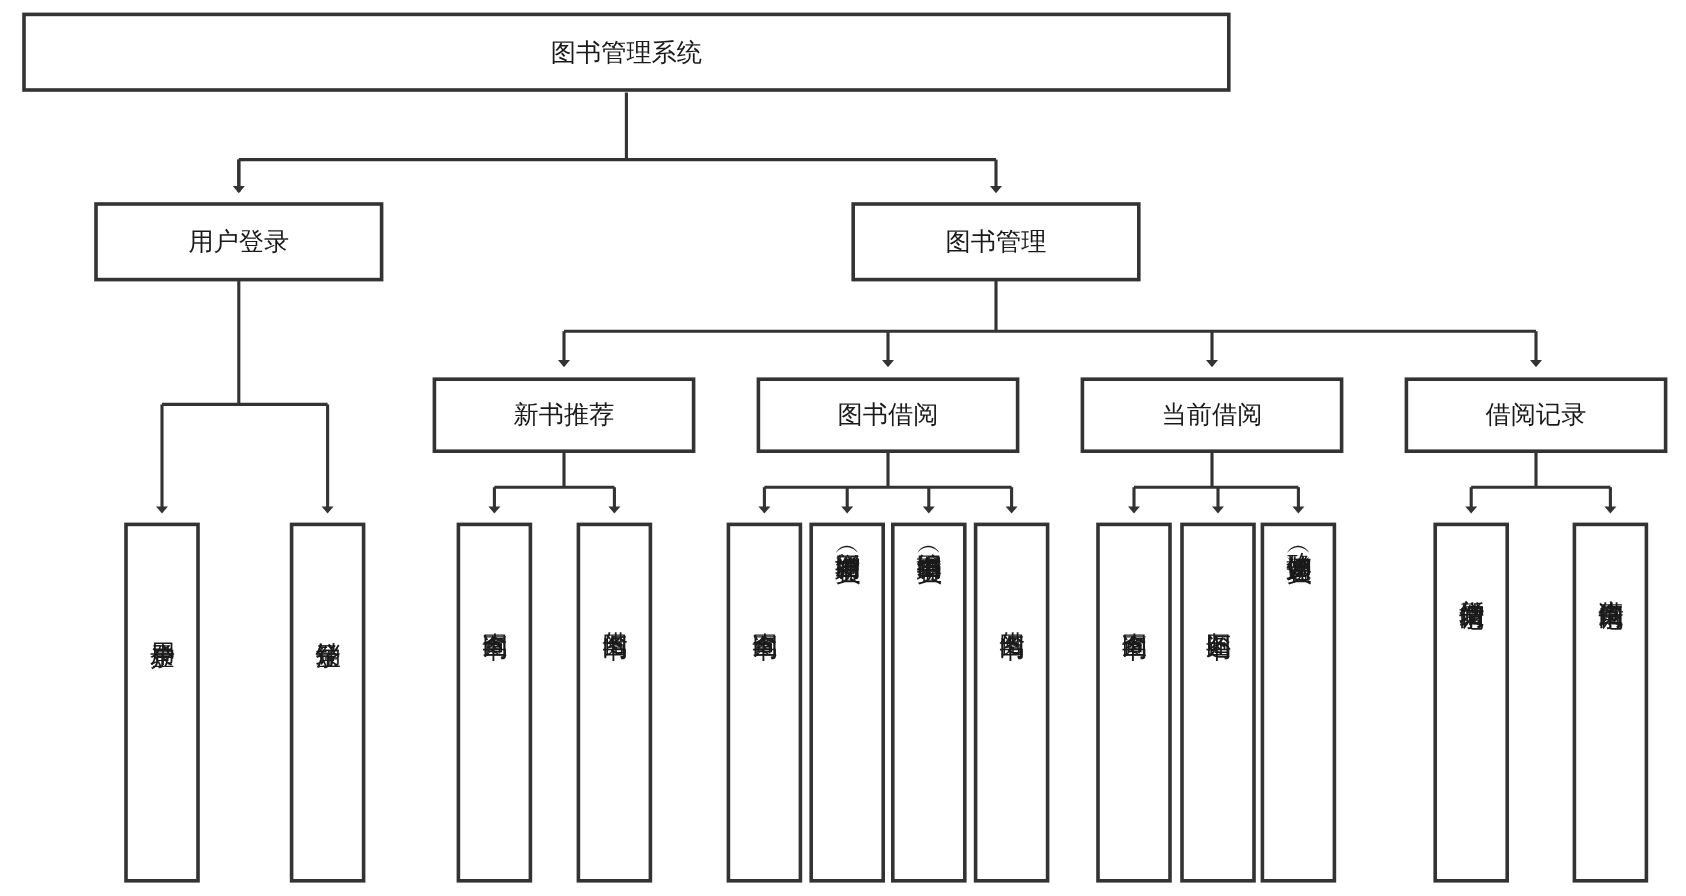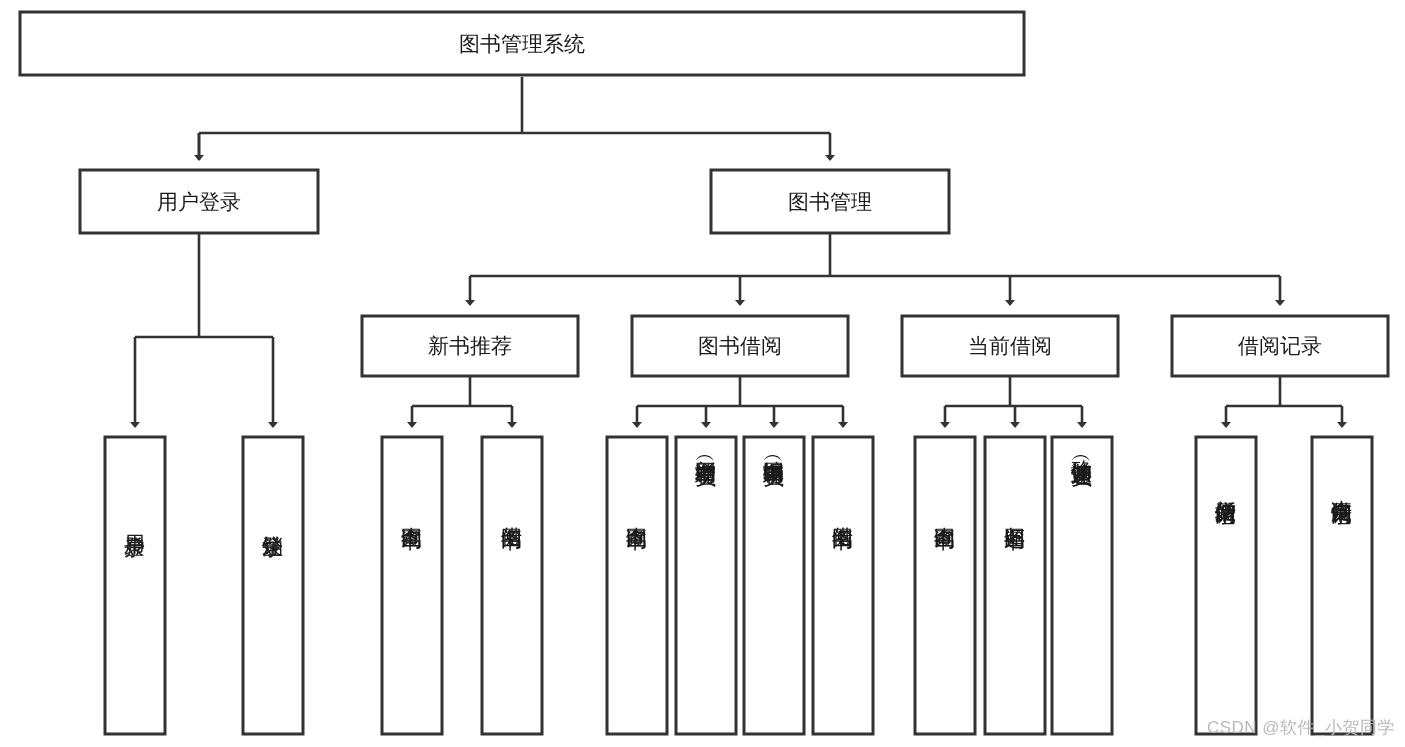--- a/index.html
+++ b/index.html
@@ -210,14 +210,13 @@
       <text class="node-label-v" x="1226" y="486">新增借阅记录</text>
     </g>
 
     <g>
       <rect class="node-rect" x="1312" y="437" width="60" height="297"></rect>
       <text class="node-label-v" x="1342" y="486">查询借阅记录</text>
     </g>
 
   </svg>
 
-  <div class="watermark">CSDN @软件_小贺同学</div>
 </div>
 
 </body></html>

